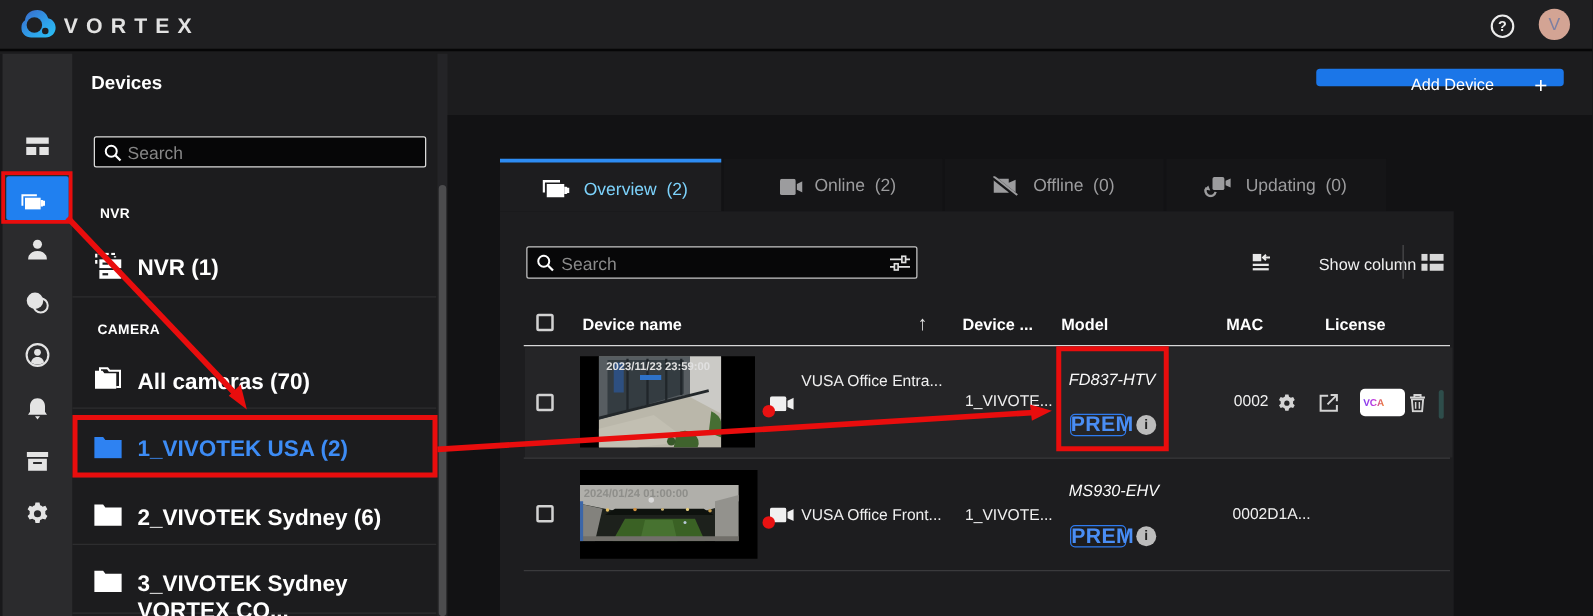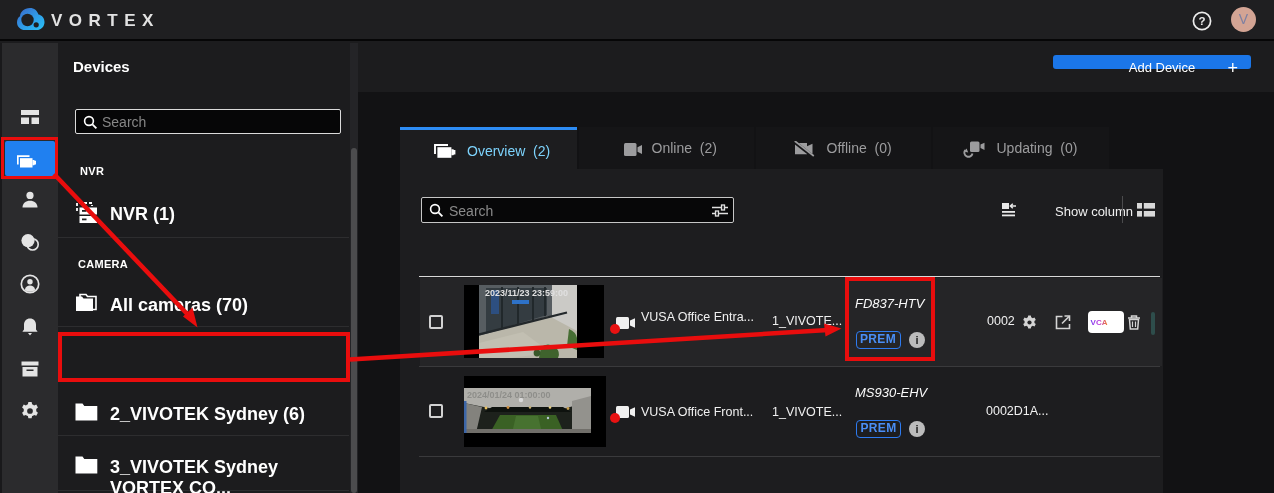--- a/index.html
+++ b/index.html
@@ -47,21 +47,21 @@
   #thead { position:absolute; left:0; top:71px; width:763px; height:37px; font-size:13px; font-weight:bold; color:#fff; }
   #thead .h { position:absolute; top:12px; }
   #hline { position:absolute; left:19px; top:107px; width:741px; height:1px; background:#d8d8d8; }
   #row1 { position:absolute; left:0; top:108.5px; width:763px; height:88px; }
   #row2 { position:absolute; left:0; top:197.5px; width:763px; height:88px; }
   .rdiv { position:absolute; left:19px; width:741px; height:1px; background:#3a3a3c; }
   .cname { position:absolute; left:241px; font-size:12.5px; color:#f0f0f0; }
   .cgrp  { position:absolute; left:372px; font-size:12.5px; color:#f0f0f0; }
   .cmodel{ position:absolute; left:455px; font-size:13px; color:#fafafa;font-style:italic; }
   .cmac  { position:absolute; font-size:12.5px; color:#f0f0f0; }
-  .prem { position:absolute; width:45px; height:18px; border:1.5px solid #2e7bf0; border-radius:4px; color:#4a8ef5; font-size:12px; font-weight:bold; text-align:center; line-height:15px; letter-spacing:0.3px; }
+  .prem { position:absolute; width:45px; height:18px; border:1.5px solid #2e7bf0; border-radius:4px; color:#4a8ef5; font-size:17px; font-weight:bold; text-align:center; line-height:15px; letter-spacing:0.3px; }
   .info { position:absolute; width:16px; height:16px; border-radius:50%; background:#bcbcbc; color:#222; font-size:11px; font-weight:bold; text-align:center; line-height:16px; }
   .thumbbox { position:absolute; left:64px; background:#000; }
 
   #addbtn { position:absolute; left:1053px; top:55px; width:198px; height:14px; background:#1b76e8; border-radius:3px; color:#fff; font-size:13px; text-align:center; line-height:26px;padding-left:20px; }
   #addbtn .plus { position:absolute; right:13px; top:0; font-size:18px; font-weight:normal; }
 
   
   .redbox { position:absolute; border:3px solid #e90d0d; }
   #ann { position:absolute; left:0; top:0; width:1274px; height:493px; pointer-events:none; }
 </style>
@@ -155,20 +155,26 @@
     <div class="txt" style="top:19px">NVR (1)</div>
   </div>
   <div class="seclabel" style="left:20px;top:215px">CAMERA</div>
   <div class="litem" style="top:229.5px;height:54px">
     <svg class="abs" style="left:17px;top:20px" width="24" height="22" viewBox="0 0 24 22">
       <path d="M5 4 v-2.5 h6 l1.5 2 h8.5 v13 h-3" fill="none" stroke="#fff" stroke-width="1.6"></path>
       <path d="M1 3.5 h6 l1.5 2 h9.5 v12.5 h-17 z" fill="#fff"></path>
     </svg>
     <div class="txt" style="top:22.5px">All cameras (70)</div>
   </div>
+  <div class="litem" style="top:284.5px;height:54px">
+    <svg class="abs" style="left:17px;top:19.5px" width="23" height="20" viewBox="0 0 23 20">
+      <path d="M0.5 2.5 h7 l1.8 2.5 h13 v14.5 h-21.8 z" fill="#2e82f2"></path>
+    </svg>
+    <div class="txt" style="top:21.5px;color:#3d8cf5">1_VIVOTEK USA (2)</div>
+  </div>
   <div class="litem" style="top:339.5px;height:53.5px">
     <svg class="abs" style="left:17px;top:18px" width="23" height="20" viewBox="0 0 23 20">
       <path d="M0.5 2.5 h7 l1.8 2.5 h13 v14.5 h-21.8 z" fill="#fff"></path>
     </svg>
     <div class="txt" style="top:21px">2_VIVOTEK Sydney (6)</div>
   </div>
   <div class="litem" style="top:393.5px;height:54px">
     <svg class="abs" style="left:17px;top:17px" width="23" height="20" viewBox="0 0 23 20">
       <path d="M0.5 2.5 h7 l1.8 2.5 h13 v14.5 h-21.8 z" fill="#fff"></path>
     </svg>
@@ -236,20 +242,29 @@
     </svg>
     <div id="showcol">Show column</div>
     <div id="vdiv"></div>
     <svg class="abs" style="left:737px;top:33.5px" width="18" height="14" viewBox="0 0 18 14">
       <rect x="0" y="0" width="5" height="5.6" fill="#d8d8d8"></rect>
       <rect x="6.8" y="0" width="11.2" height="5.6" fill="#d8d8d8"></rect>
       <rect x="0" y="8" width="5" height="5.6" fill="#d8d8d8"></rect>
       <rect x="6.8" y="8" width="11.2" height="5.6" fill="#d8d8d8"></rect>
     </svg>
 
+    <div id="thead">
+      <div class="chk" style="left:29px;top:11px"></div>
+      <div class="h" style="left:66px">Device name</div>
+      <div class="h" style="left:334px;top:11px;font-weight:normal;color:#e0e0e0;font-size:16px">↑</div>
+      <div class="h" style="left:370px">Device ...</div>
+      <div class="h" style="left:449px">Model</div>
+      <div class="h" style="left:581px">MAC</div>
+      <div class="h" style="left:660px">License</div>
+    </div>
     <div id="hline"></div>
 
     <div id="row1">
       <div class="abs" style="left:19.5px;top:0.5px;width:742px;height:87.5px;background:#252527"></div>
       <div class="chk" style="left:29px;top:37px"></div>
       <div class="thumbbox" style="top:7px;width:140px;height:73px">
         <svg class="abs" style="left:15px;top:0" width="98" height="73" viewBox="0 0 98 73">
           <rect width="98" height="73" fill="#a6a5a1"></rect>
           <rect x="73" y="0" width="25" height="50" fill="#cbcac6"></rect>
           <polygon points="0,0 73,0 73,31 0,51" fill="#575d61"></polygon>
@@ -267,21 +282,21 @@
           <path d="M90 44 q7 3 8 9 l0 12 l-10 -4 z" fill="#466e33"></path>
           <circle cx="58" cy="68" r="3.4" fill="#38592a"></circle>
           <text x="6" y="11" font-size="9" fill="#e0e0e0" font-weight="bold" font-family="Liberation Sans">2023/11/23 23:59:00</text>
         </svg>
       </div>
       <svg class="abs" style="left:216px;top:39px" width="19" height="12" viewBox="0 0 19 12">
         <rect x="0" y="0" width="13" height="12" rx="1.5" fill="#f0f0f0"></rect>
         <path d="M14 3.5 l5 -2.3 v9.6 l-5 -2.3 z" fill="#f0f0f0"></path>
       </svg>
       <div class="abs" style="left:209.5px;top:46.5px;width:10px;height:10px;border-radius:50%;background:#e81212"></div>
-      <div class="cname" style="top:32px">VUSA Office Entra...</div>
+      <div class="cname" style="top:20px">VUSA Office Entra...</div>
       <div class="cgrp" style="top:36px">1_VIVOTE...</div>
       <div class="cmodel" style="top:18px">FD837-HTV</div>
       <div class="prem" style="left:455.5px;top:53px">PREM</div>
       <div class="info" style="left:509px;top:54px">i</div>
       <div class="cmac" style="left:587px;top:36px">0002</div>
 
       <svg class="abs" style="left:622px;top:37px" width="15" height="15" viewBox="0 0 15 15">
         <path d="M6.2 0.5 h2.6 l0.4 1.8 a5.3 5.3 0 0 1 1.5 0.9 l1.8 -0.6 l1.3 2.3 l-1.4 1.2 a5.3 5.3 0 0 1 0 1.8 l1.4 1.2 l-1.3 2.3 l-1.8 -0.6 a5.3 5.3 0 0 1 -1.5 0.9 l-0.4 1.8 h-2.6 l-0.4 -1.8 a5.3 5.3 0 0 1 -1.5 -0.9 l-1.8 0.6 l-1.3 -2.3 l1.4 -1.2 a5.3 5.3 0 0 1 0 -1.8 l-1.4 -1.2 l1.3 -2.3 l1.8 0.6 a5.3 5.3 0 0 1 1.5 -0.9 z" fill="#d4d4d4"></path>
         <circle cx="7.5" cy="7.5" r="2.1" fill="#252527"></circle>
       </svg>

